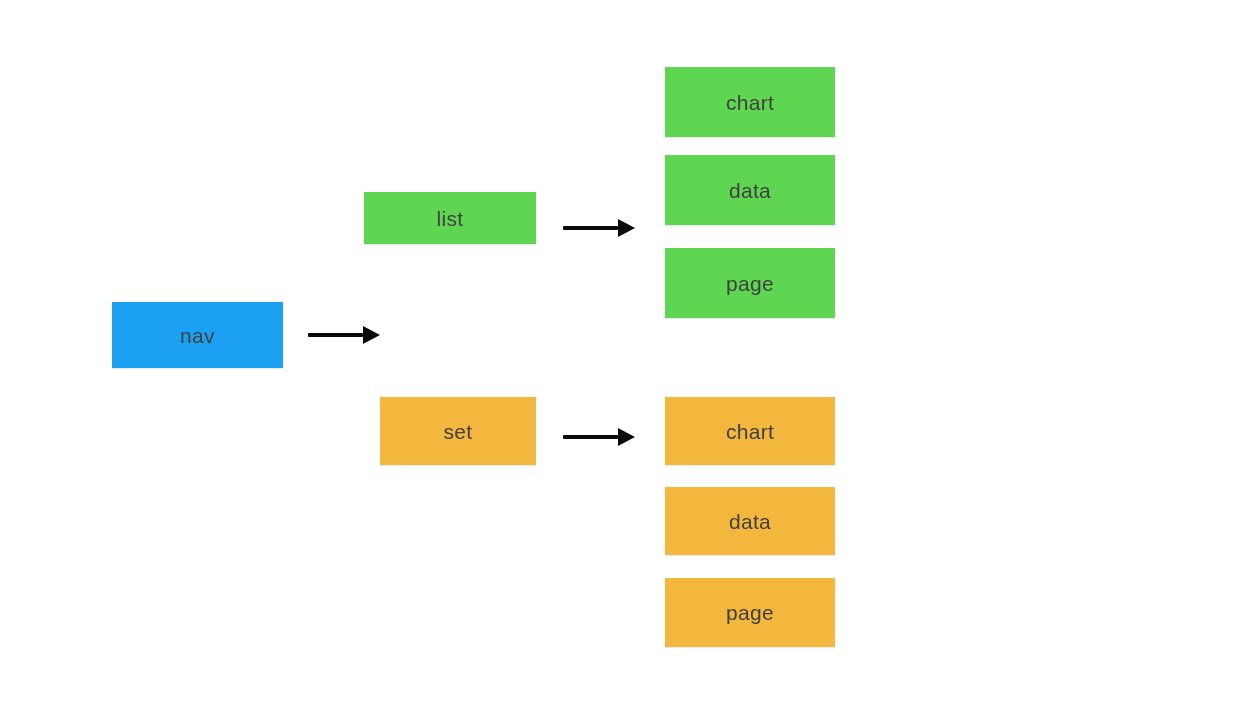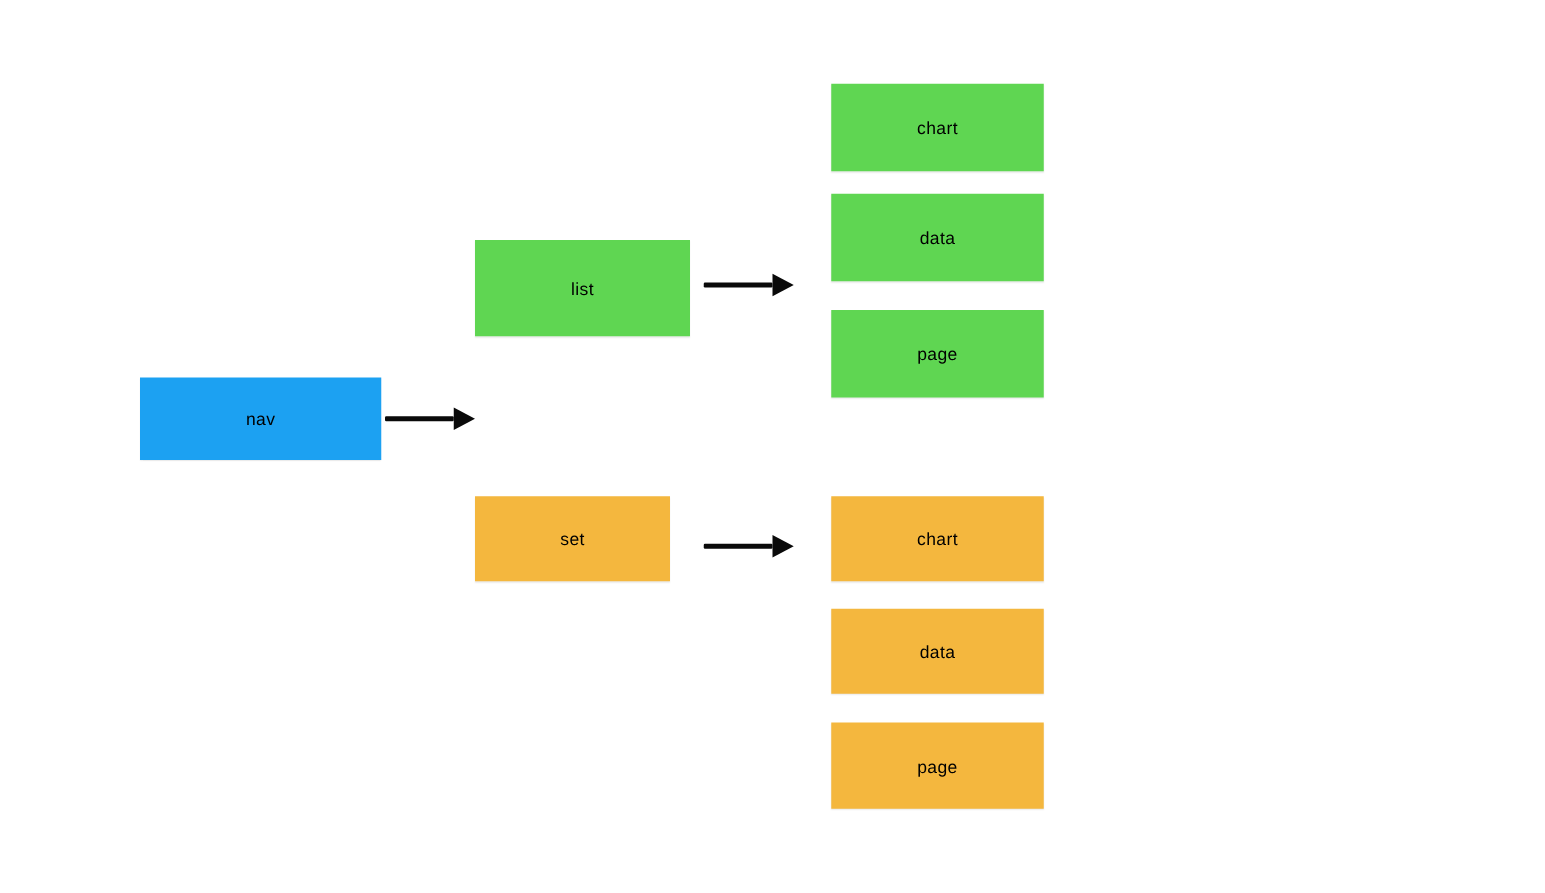--- a/index.html
+++ b/index.html
@@ -16,22 +16,22 @@
     overflow: hidden;
   }
   .node {
     position: absolute;
     display: flex;
     align-items: center;
     justify-content: center;
     box-shadow: 0 1px 1px rgba(0,0,0,0.08);
   }
   .node-label {
-    color: #000000;
-    font-size: 14px;
+    color: #404040;
+    font-size: 21px;
     line-height: 1;
     letter-spacing: 0.3px;
     user-select: none;
   }
   .arrow {
     position: absolute;
     display: flex;
     align-items: center;
     height: 20px;
   }
@@ -42,22 +42,22 @@
     border-radius: 1px;
   }
   .arrow-head {
     width: 0;
     height: 0;
     border-left: 17px solid #0a0a0a;
     border-top: 9px solid transparent;
     border-bottom: 9px solid transparent;
   }
   
-  #node-nav    { left: 112px; top: 302px; width: 193px; height: 66px; }
-  #node-list   { left: 380px; top: 192px; width: 172px; height: 77px; }
+  #node-nav    { left: 112px; top: 302px; width: 171px; height: 66px; }
+  #node-list   { left: 364px; top: 192px; width: 172px; height: 52px; }
   #node-list-chart { left: 665px; top: 67px;  width: 170px; height: 70px; }
   #node-list-data  { left: 665px; top: 155px; width: 170px; height: 70px; }
   #node-list-page  { left: 665px; top: 248px; width: 170px; height: 70px; }
   #node-set    { left: 380px; top: 397px; width: 156px; height: 68px; }
   #node-set-chart  { left: 665px; top: 397px; width: 170px; height: 68px; }
   #node-set-data   { left: 665px; top: 487px; width: 170px; height: 68px; }
   #node-set-page   { left: 665px; top: 578px; width: 170px; height: 69px; }
   #arrow-nav   { left: 308px; top: 325px; width: 72px; }
   #arrow-list  { left: 563px; top: 218px; width: 72px; }
   #arrow-set   { left: 563px; top: 427px; width: 72px; }

